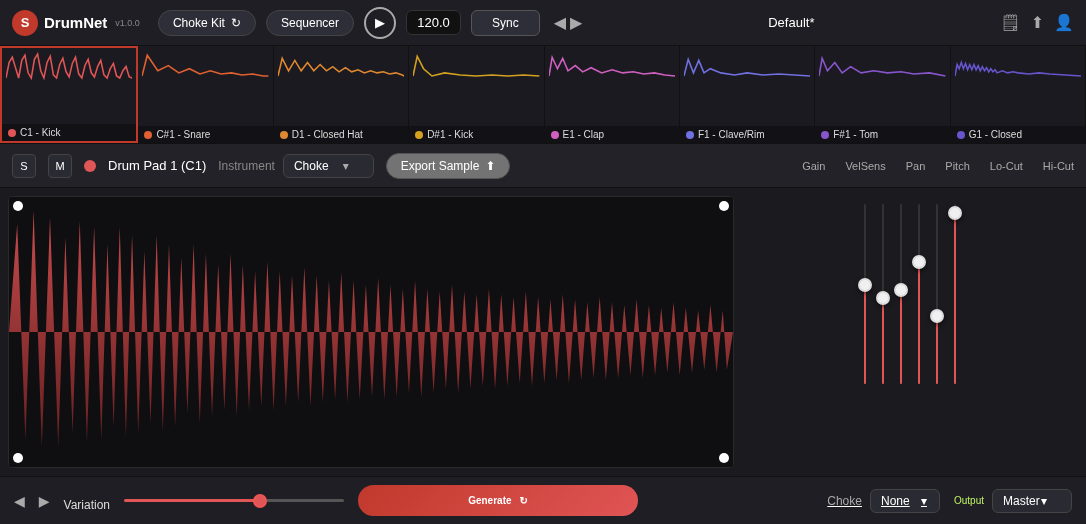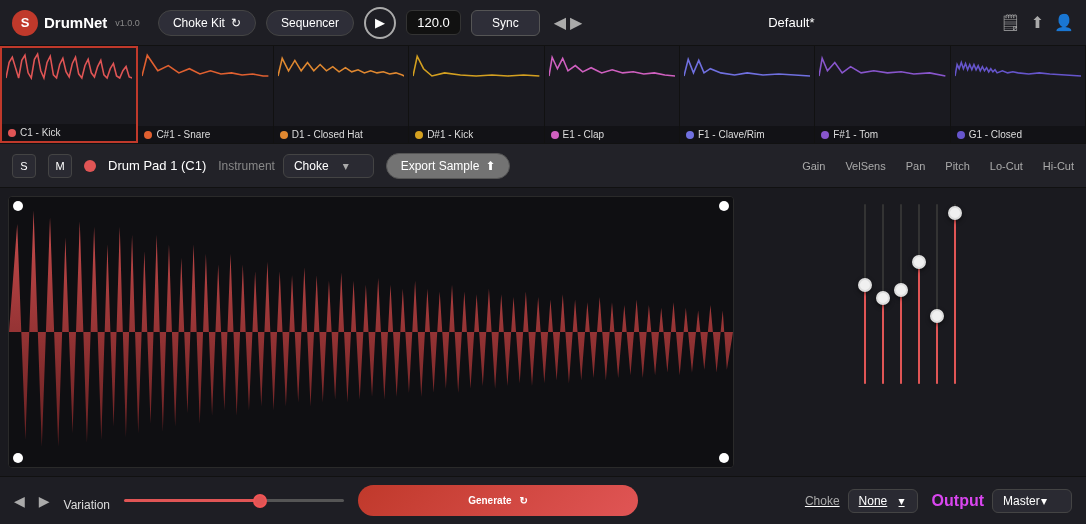--- a/index.html
+++ b/index.html
@@ -368,23 +368,22 @@
       min-width: 70px;
       display: flex; align-items: center; justify-content: space-between;
       cursor: pointer;
     }
     .output-section {
       display: flex;
       align-items: center;
       gap: 8px;
     }
     .output-label {
-      color: #d946ef;
-      font-size: 16px;
-      font-weight: bold;
+      color: #bef264;
+      font-size: 10px;
     }
     .output-dropdown {
       background: #2a2a32;
       border: 1px solid #444;
       border-radius: 6px;
       color: #fff;
       padding: 4px 24px 4px 10px;
       font-size: 12px;
       min-width: 80px;
       display: flex; align-items: center; justify-content: space-between;

